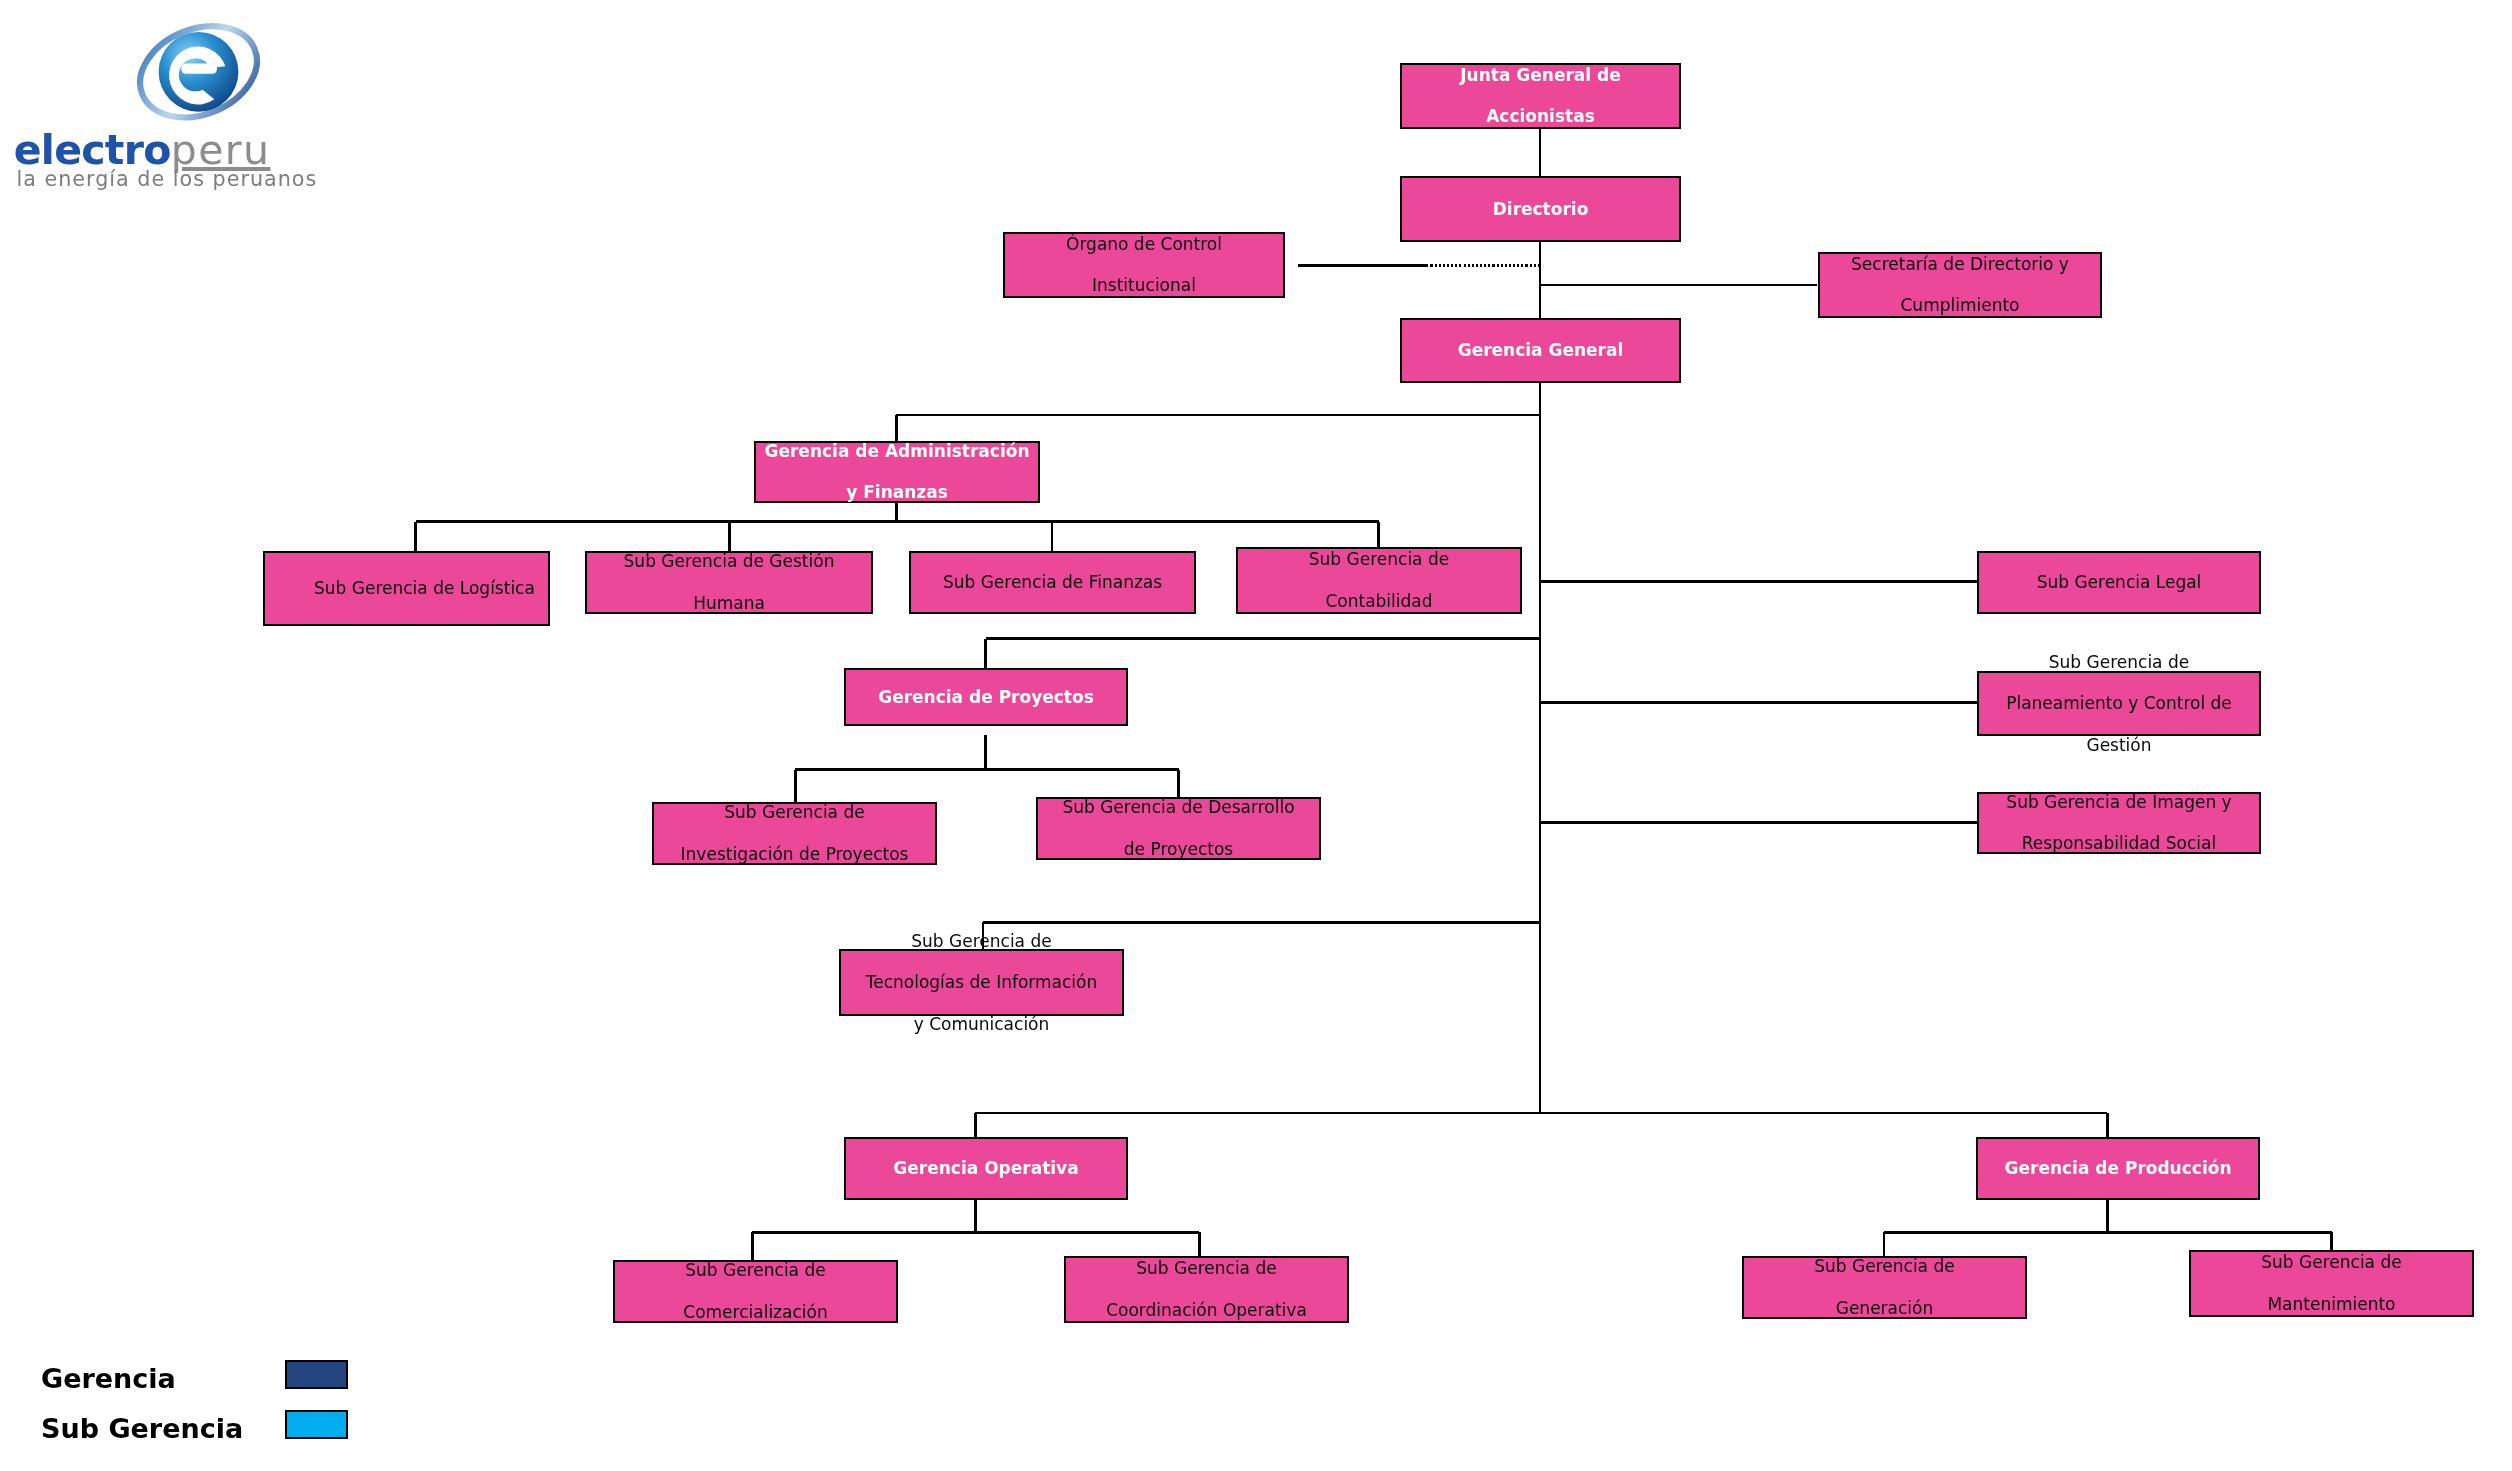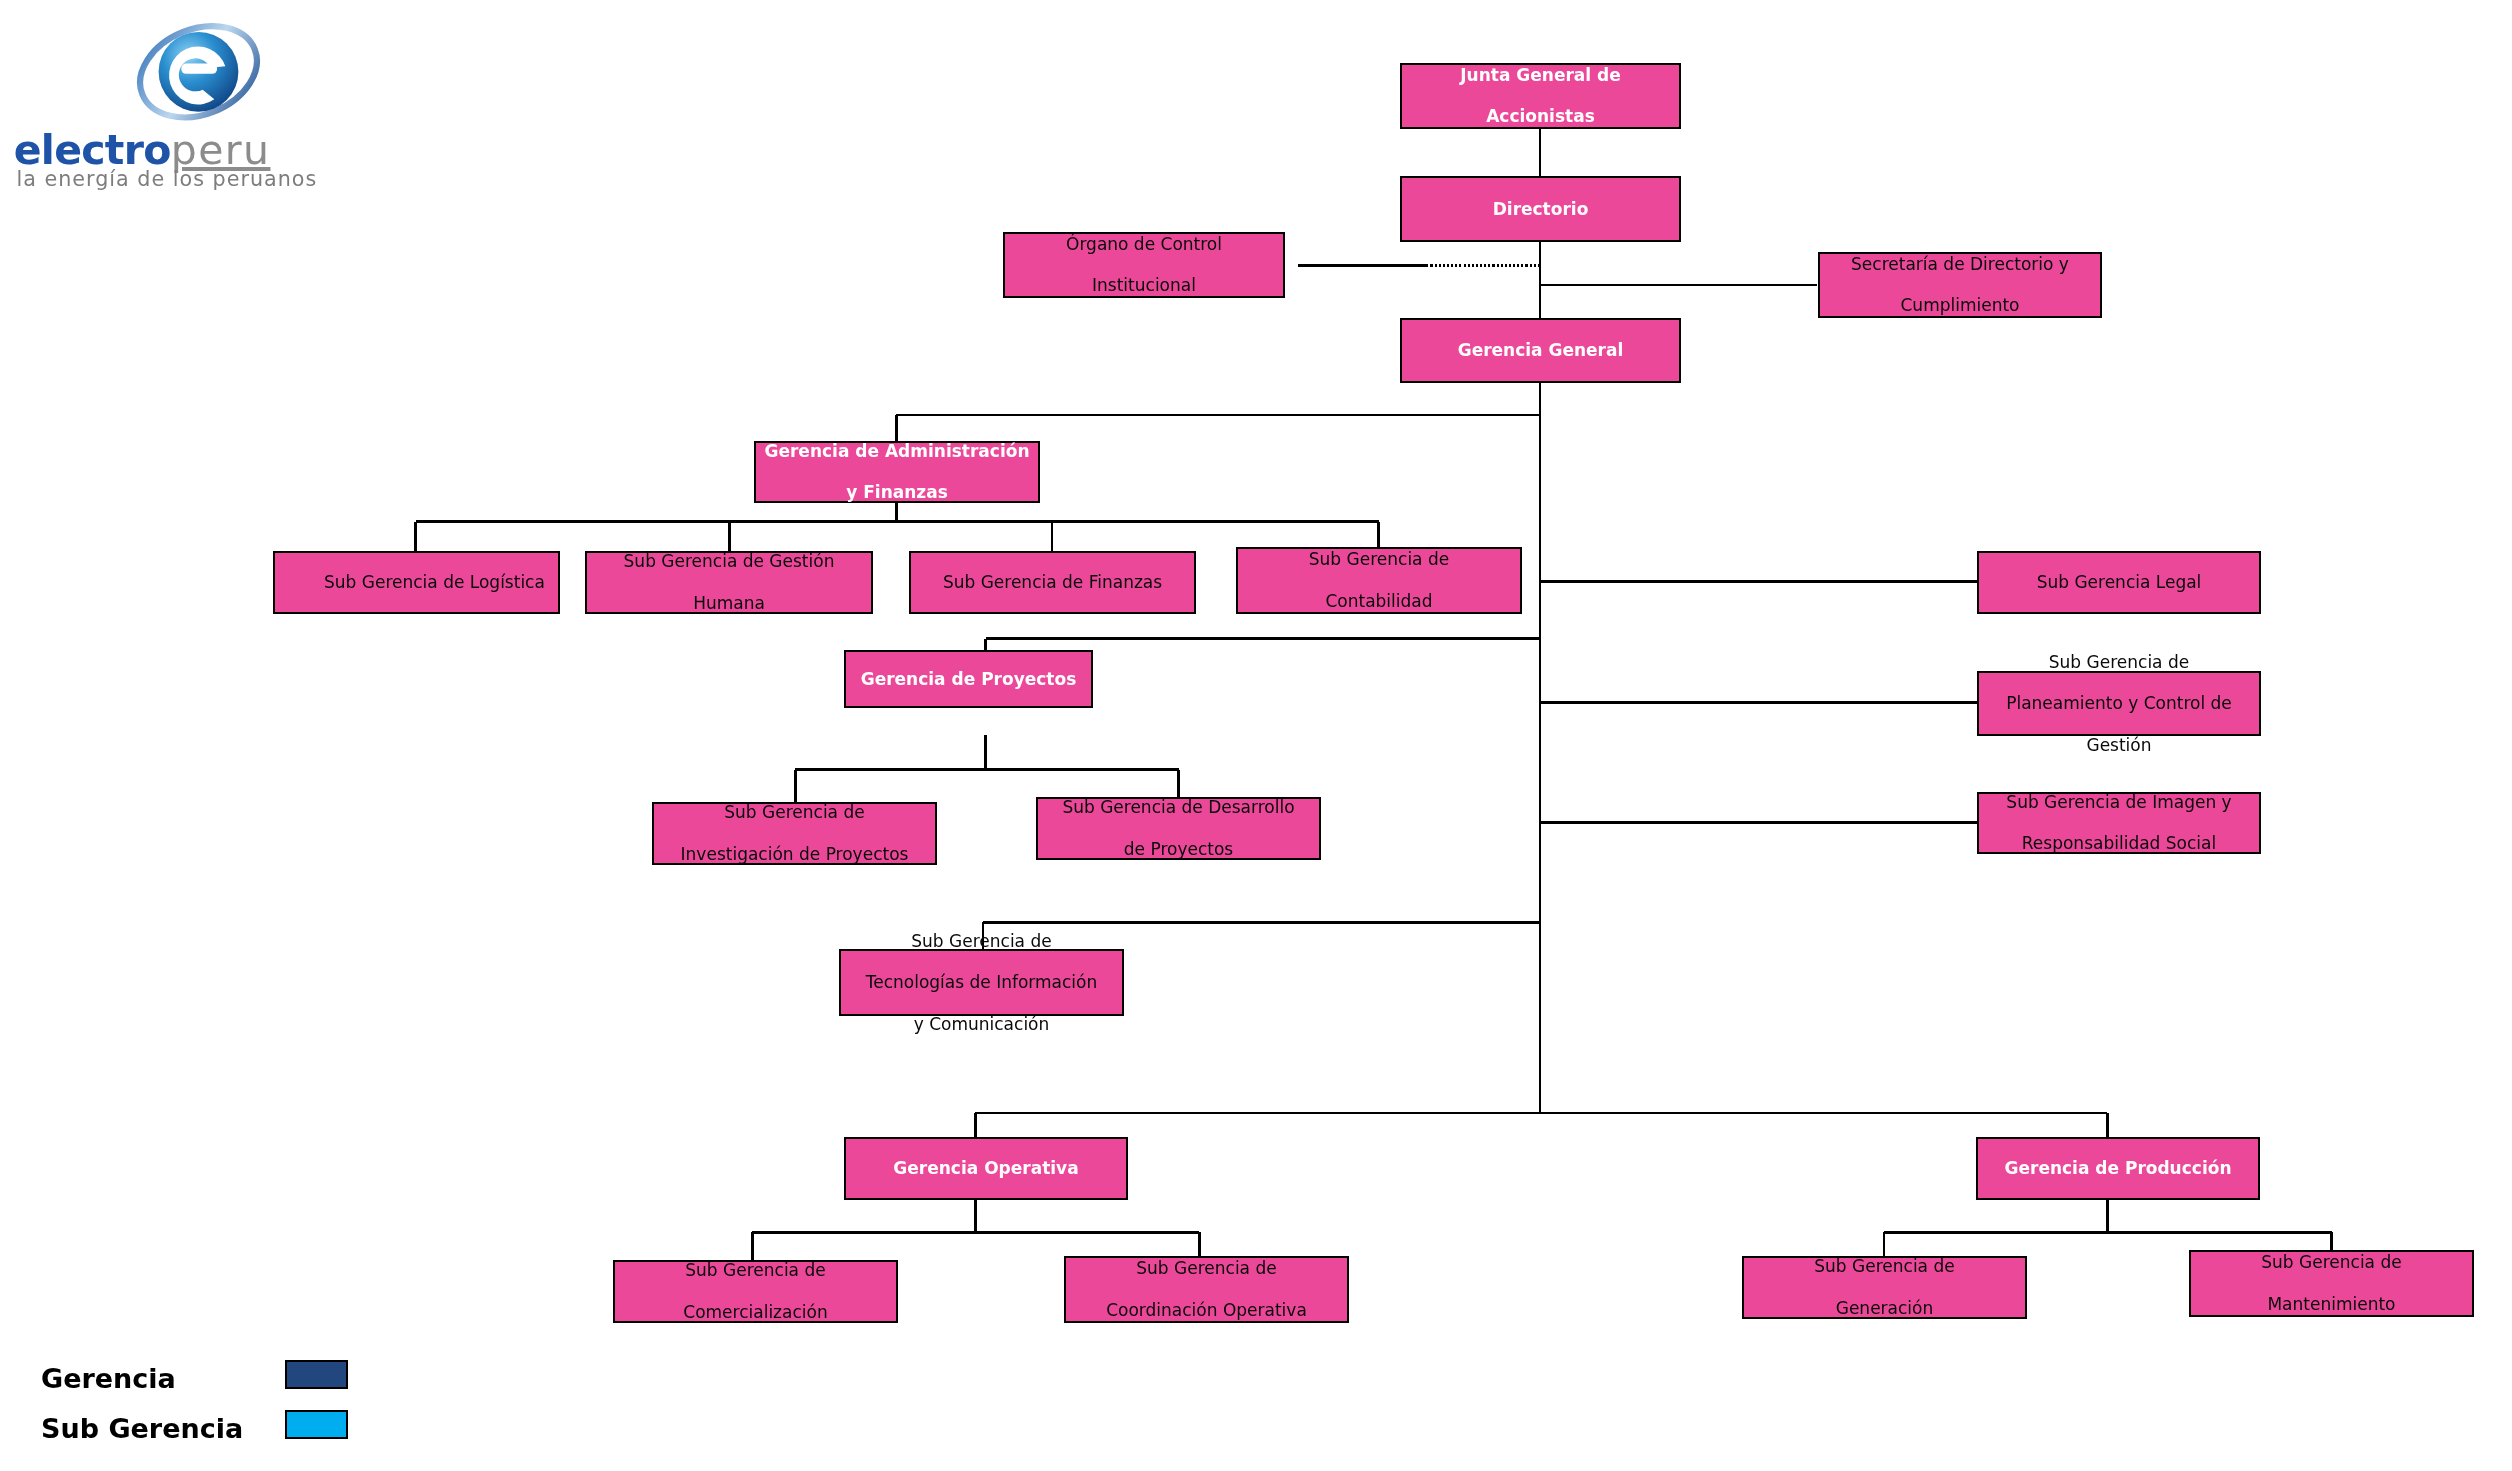--- a/index.html
+++ b/index.html
@@ -234,21 +234,21 @@
     <span>Gerencia General</span>
   </div>
 
   <div class="node ger" style="left:754px;top:441px;width:286px;height:62px;">
     <span>
       <span>Gerencia de Administración</span><br>
       <span>y Finanzas</span>
     </span>
   </div>
 
-  <div class="node sub" style="left:273px;top:551px;width:287px;height:63px;padding-left:40px;">
+  <div class="node sub" style="left:263px;top:551px;width:287px;height:75px;padding-left:40px;">
     <span>Sub Gerencia de Logística</span>
   </div>
 
   <div class="node sub" style="left:585px;top:551px;width:288px;height:63px;">
     <span>
       <span>Sub Gerencia de Gestión</span><br>
       <span>Humana</span>
     </span>
   </div>
 
@@ -275,21 +275,21 @@
     </span>
   </div>
 
   <div class="node sub" style="left:1977px;top:792px;width:284px;height:62px;">
     <span>
       <span>Sub Gerencia de Imagen y</span><br>
       <span>Responsabilidad Social</span>
     </span>
   </div>
 
-  <div class="node ger" style="left:844px;top:650px;width:249px;height:58px;">
+  <div class="node ger" style="left:844px;top:668px;width:284px;height:58px;">
     <span>Gerencia de Proyectos</span>
   </div>
 
   <div class="node sub" style="left:652px;top:802px;width:285px;height:63px;">
     <span>
       <span>Sub Gerencia de</span><br>
       <span>Investigación de Proyectos</span>
     </span>
   </div>
 

